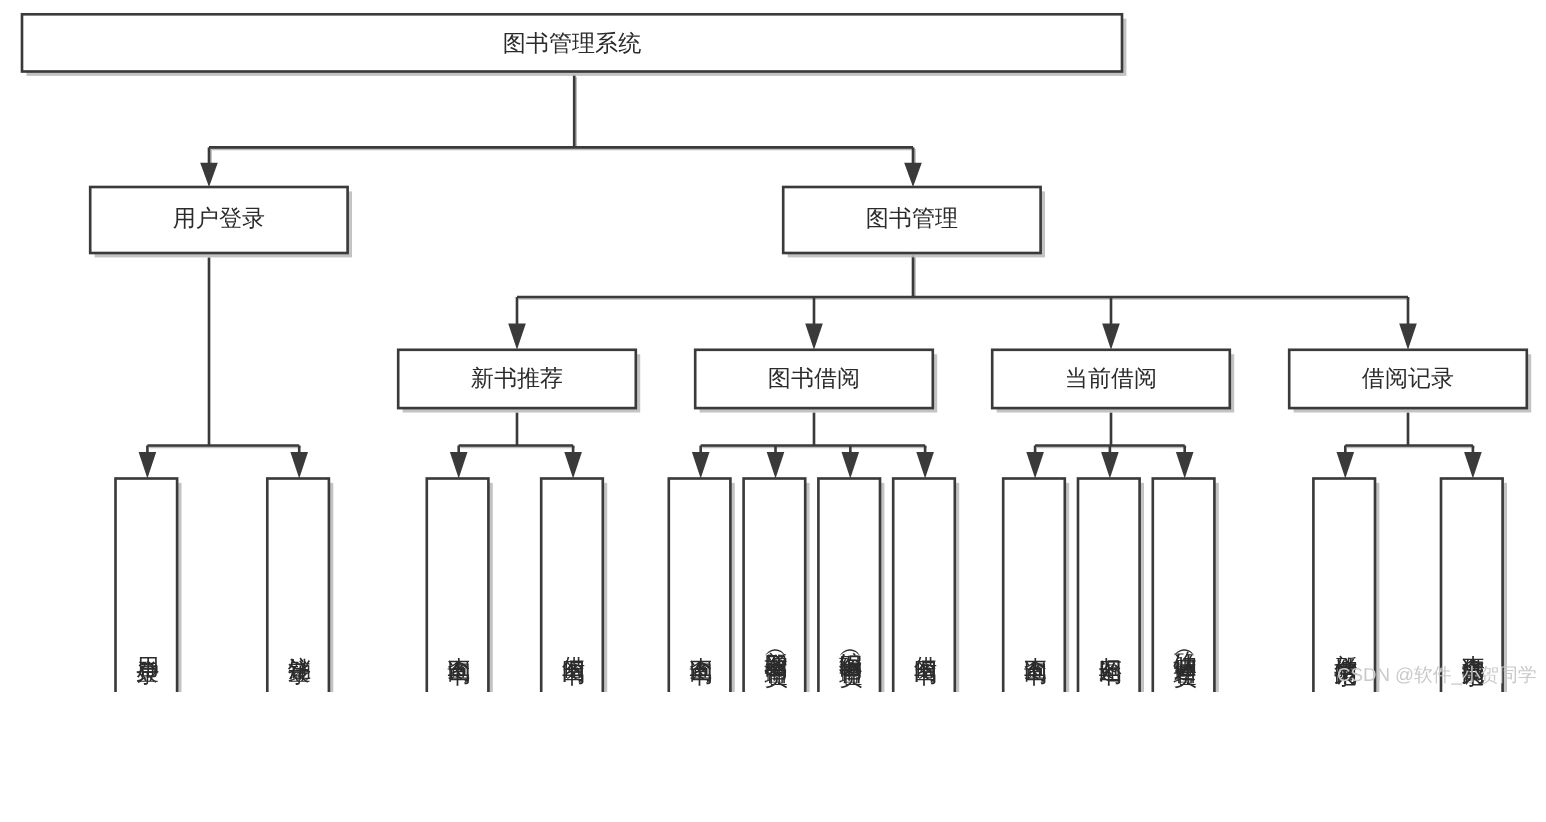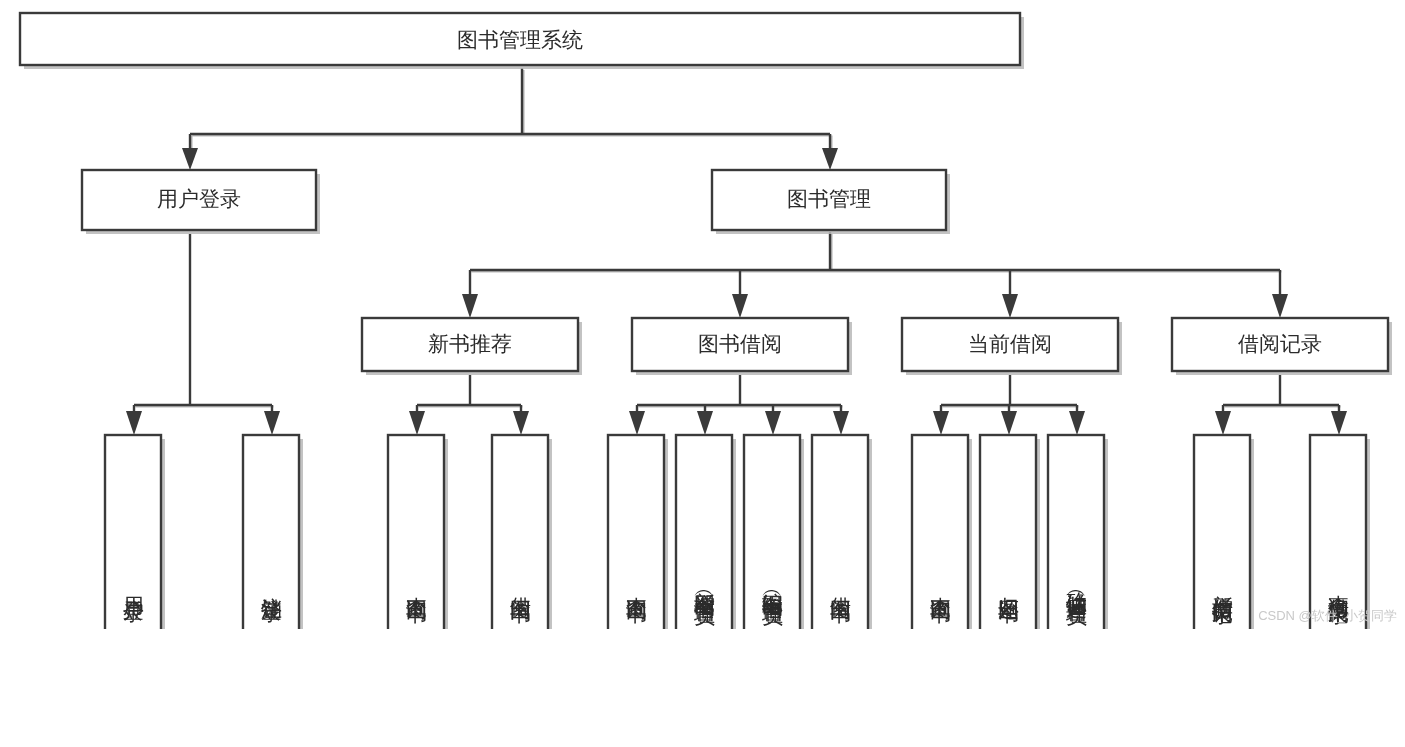--- a/index.html
+++ b/index.html
@@ -68,21 +68,21 @@
     letter-spacing: 2px;
     text-align: center;
     white-space: nowrap;
     pointer-events: none;
   }
   .watermark {
     position: absolute;
     right: 8px;
     bottom: 4px;
     font-family: "Liberation Sans", "DejaVu Sans", sans-serif;
-    font-size: 13px;
+    font-size: 17px;
     color: #c9c9c9;
     white-space: nowrap;
     user-select: none;
   }
 </style>
 </head>
 <body>
 
 <div id="diagram-root">
 

